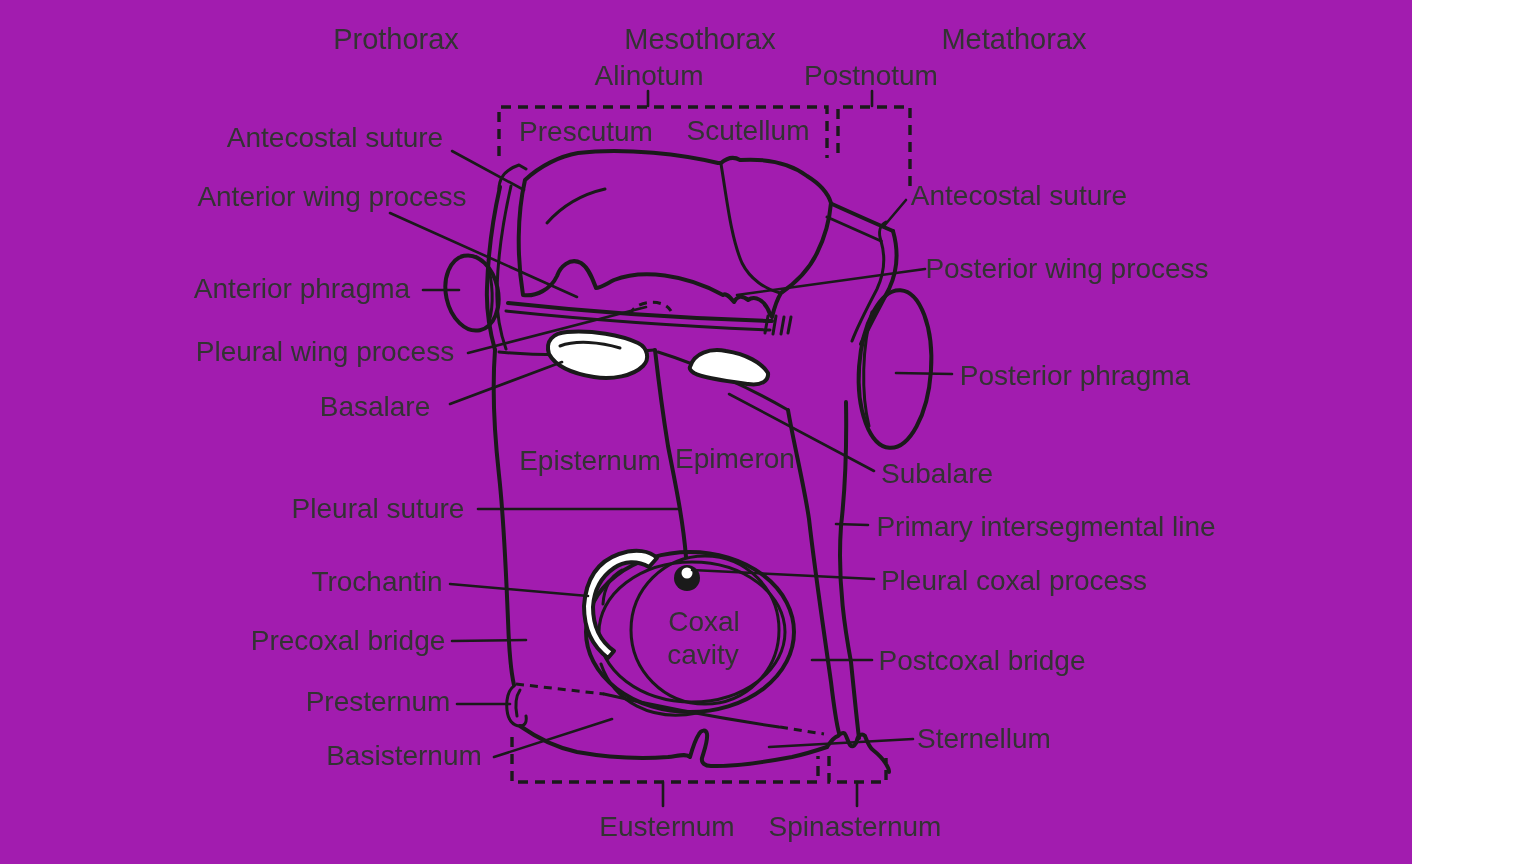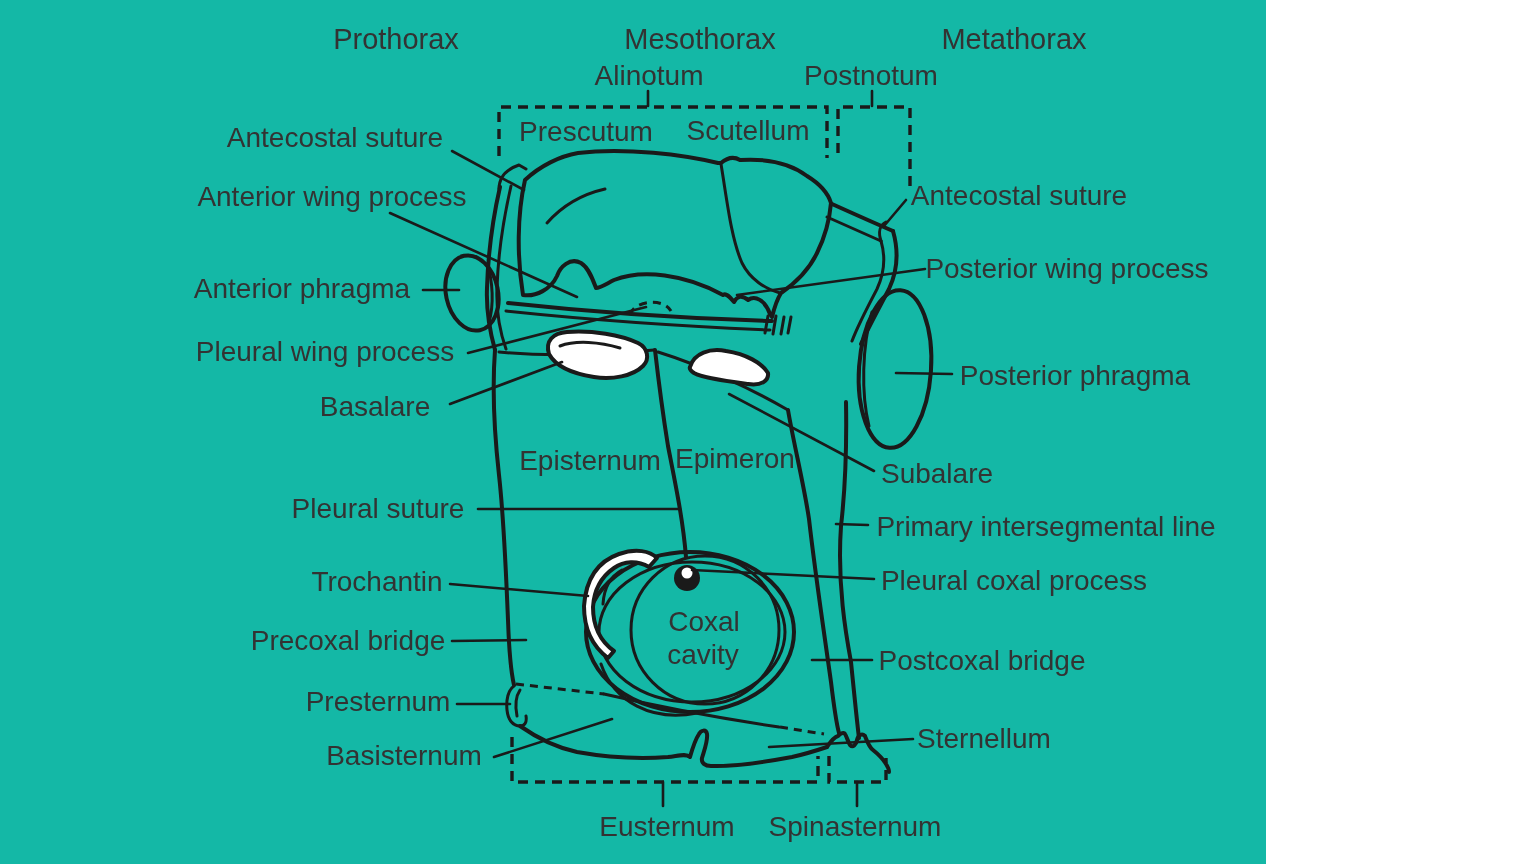--- a/index.html
+++ b/index.html
@@ -1,17 +1,17 @@
 <!DOCTYPE html>
 <html><head>
 <meta charset="utf-8">
 <style>
   html,body{margin:0;padding:0;background:#ffffff;}
   body{width:1536px;height:864px;overflow:hidden;font-family:"Liberation Sans",sans-serif;}
-  .stage{position:relative;width:1266px;height:864px;background:#14b8a6;}
+  .stage{position:relative;width:1412px;height:864px;background:#a21caf;}
   svg{display:block;}
   .outline{fill:none;stroke:#1a1a1a;stroke-width:4;stroke-linecap:round;stroke-linejoin:round;}
   .outline-thin{fill:none;stroke:#1a1a1a;stroke-width:3;stroke-linecap:round;stroke-linejoin:round;}
   .whitefill{fill:#ffffff;stroke:#1a1a1a;stroke-width:4;stroke-linejoin:round;}
   .leader{fill:none;stroke:#1a1a1a;stroke-width:2.6;stroke-linecap:round;}
   .dashed{fill:none;stroke:#1a1a1a;stroke-width:3.4;stroke-linecap:butt;stroke-dasharray:10 7;}
   .dashed-thin{fill:none;stroke:#1a1a1a;stroke-width:3;stroke-linecap:butt;stroke-dasharray:8 6;}
   .lbl{fill:#333333;font-size:28px;font-family:"Liberation Sans",sans-serif;}
   .lbl-big{fill:#333333;font-size:29px;font-family:"Liberation Sans",sans-serif;}
   .mid{text-anchor:middle;}

